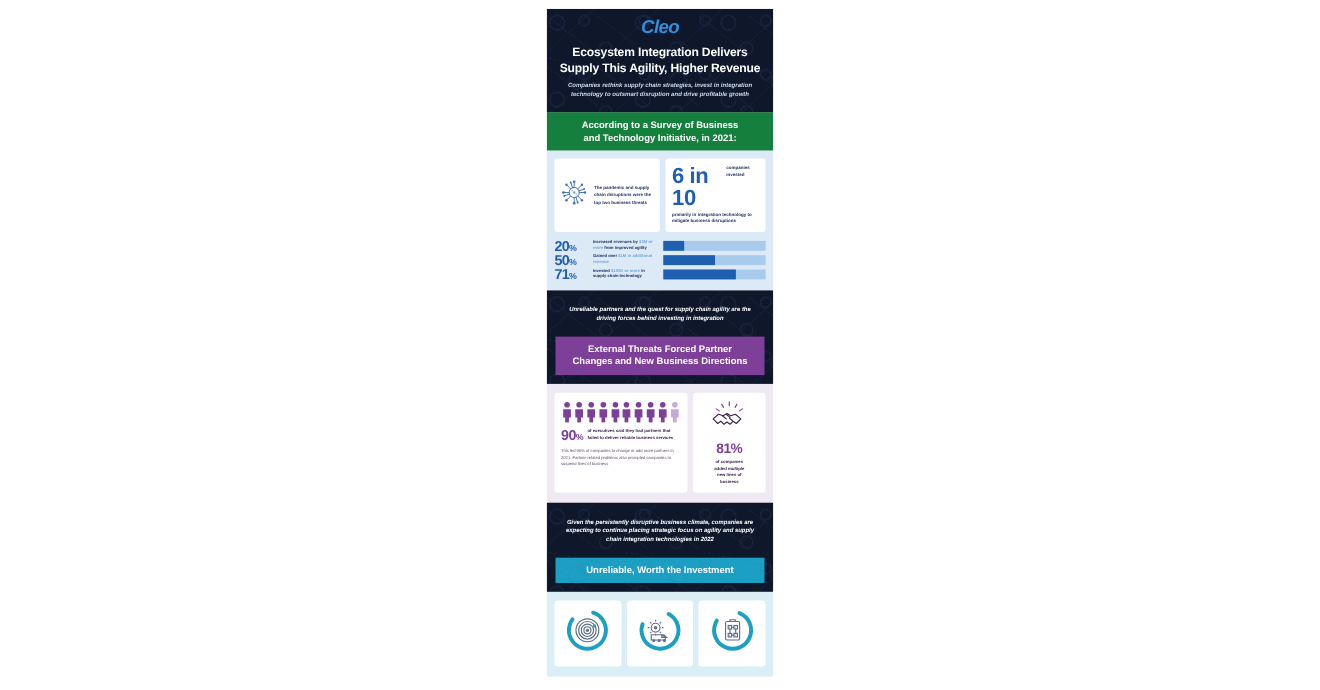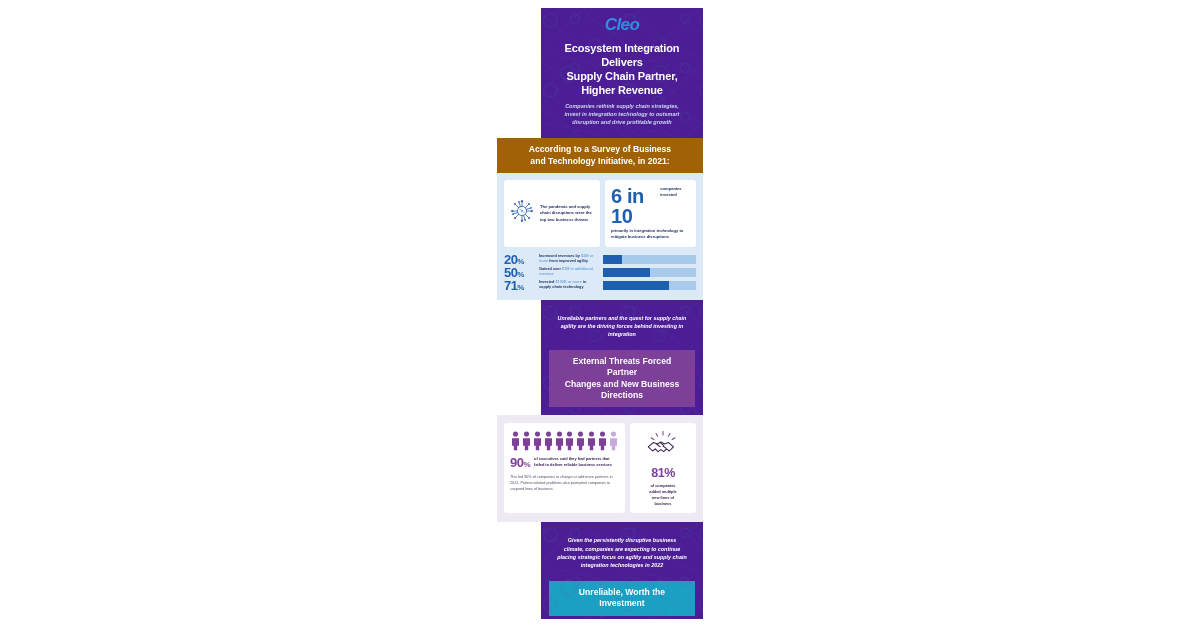--- a/index.html
+++ b/index.html
@@ -3,21 +3,21 @@
 <meta charset="utf-8">
 <style>
   * { margin:0; padding:0; box-sizing:border-box; }
   html,body { width:1200px; height:627px; background:#ffffff;
     font-family:"Liberation Sans", sans-serif; -webkit-font-smoothing:antialiased; }
   #stage { position:relative; width:1200px; height:627px; background:#fff; overflow:hidden; }
 
   
   #info { position:absolute; left:497px; top:8px; width:206px; height:611px; overflow:hidden; }
 
-  .navy { background:#4c1d95; position:relative; overflow:hidden;margin-left:44px; }
+  .navy { background:#0f172a; position:relative; overflow:hidden; }
   .navy-pattern::before{
     content:""; position:absolute; inset:0; opacity:.17;
     background-image:
       radial-gradient(circle at 12% 18%, transparent 6px, #4a6ba8 6px, #4a6ba8 7px, transparent 7.5px),
       radial-gradient(circle at 84% 62%, transparent 5px, #4a6ba8 5px, #4a6ba8 6px, transparent 6.5px),
       radial-gradient(circle at 30% 78%, transparent 7px, #4a6ba8 7px, #4a6ba8 8px, transparent 8.5px),
       radial-gradient(circle at 62% 22%, transparent 4px, #4a6ba8 4px, #4a6ba8 5px, transparent 5.5px),
       linear-gradient(38deg, transparent 48%, #4a6ba8 48%, #4a6ba8 49%, transparent 49%),
       linear-gradient(-42deg, transparent 64%, #4a6ba8 64%, #4a6ba8 64.7%, transparent 64.7%),
       linear-gradient(12deg, transparent 30%, #4a6ba8 30%, #4a6ba8 30.6%, transparent 30.6%);
@@ -30,21 +30,21 @@
   .logo { font-size:17px; font-weight:bold; font-style:italic; color:#2f8fe0;
           letter-spacing:-.6px; line-height:1.1; }
   .hero-title { margin-top:6px; color:#fff; font-size:11px; font-weight:bold;
           line-height:1.28; letter-spacing:-.15px; }
   .hero-sub { margin-top:6px; color:#cdd9ee; font-size:5.5px; font-style:italic;
           font-weight:bold; line-height:1.42; padding:0 6px; }
 
   
   .band-head { text-align:center; color:#fff; font-size:8.6px; font-weight:bold;
           line-height:1.32; padding:6px 14px; }
-  .head-navy { background:#a16207; }
+  .head-navy { background:#15803d; }
   .light-blue { background:#dce9f7; }
   .card { background:#fff; border-radius:3px; }
 
   .row2 { display:flex; gap:5px; padding:7px 7px 0; }
   .c1 { flex:0 0 96px; display:flex; align-items:center; gap:5px; padding:6px 5px; }
   .c2 { flex:1; padding:6px 6px; }
   .txt-sm { font-size:4.1px; font-weight:bold; color:#1d3263; line-height:1.55; }
   .big-num { font-size:20px; font-weight:bold; color:#1f5fb0; letter-spacing:-.4px; line-height:1; }
   .inline-top { display:flex; align-items:flex-start; gap:4px; }
 
@@ -88,21 +88,21 @@
 </head>
 <body>
 
 <div id="stage">
   <div id="info">
 
     <div class="navy navy-pattern hero">
       <div class="logo">Cleo</div>
       <div class="hero-title">
         <div>Ecosystem Integration Delivers</div>
-        <div>Supply Chain Partner, Higher Revenue</div>
+        <div>Supply This Agility, Higher Revenue</div>
       </div>
       <div class="hero-sub">Companies rethink supply chain strategies, invest in integration technology to outsmart disruption and drive profitable growth</div>
     </div>
 
     <div class="head-navy band-head">
       <div>According to a Survey of Business</div>
       <div>and Technology Initiative, in 2021:</div>
     </div>
 
     <div class="light-blue">

